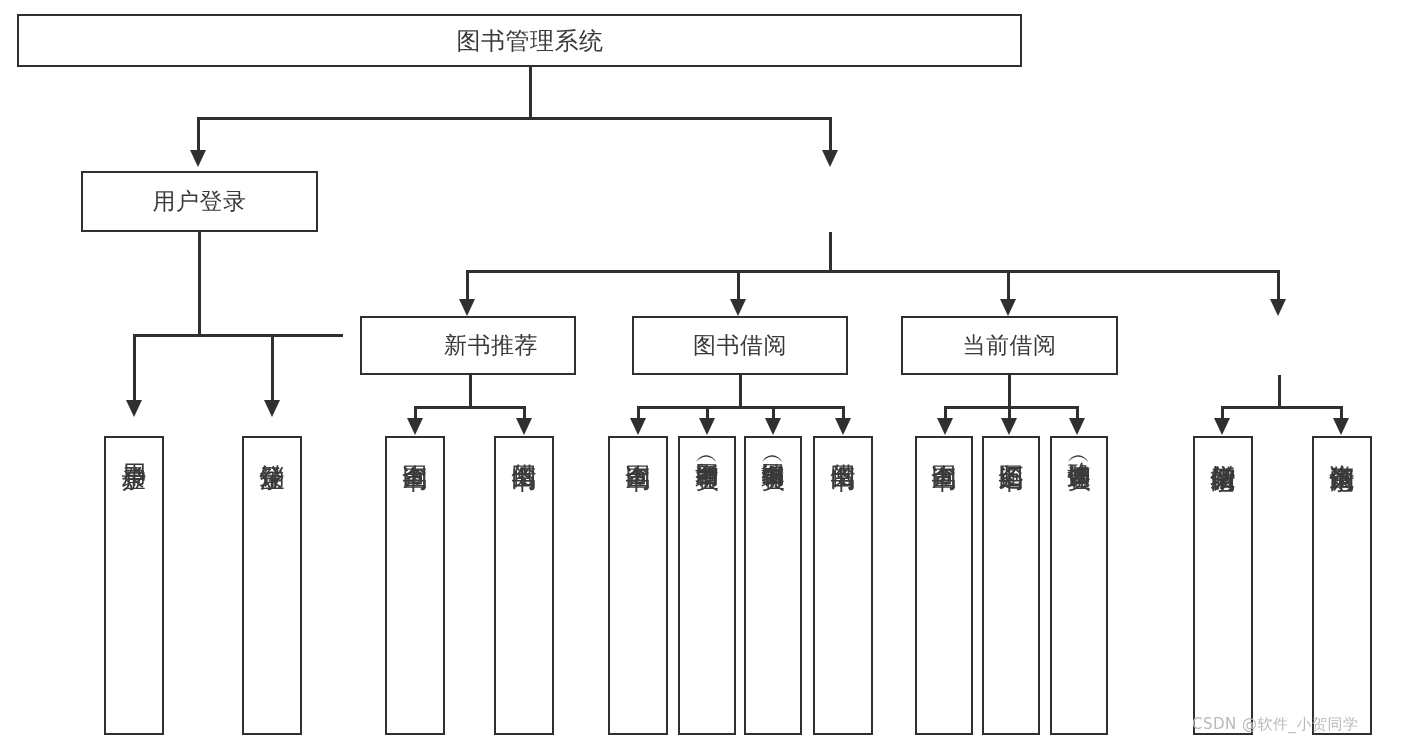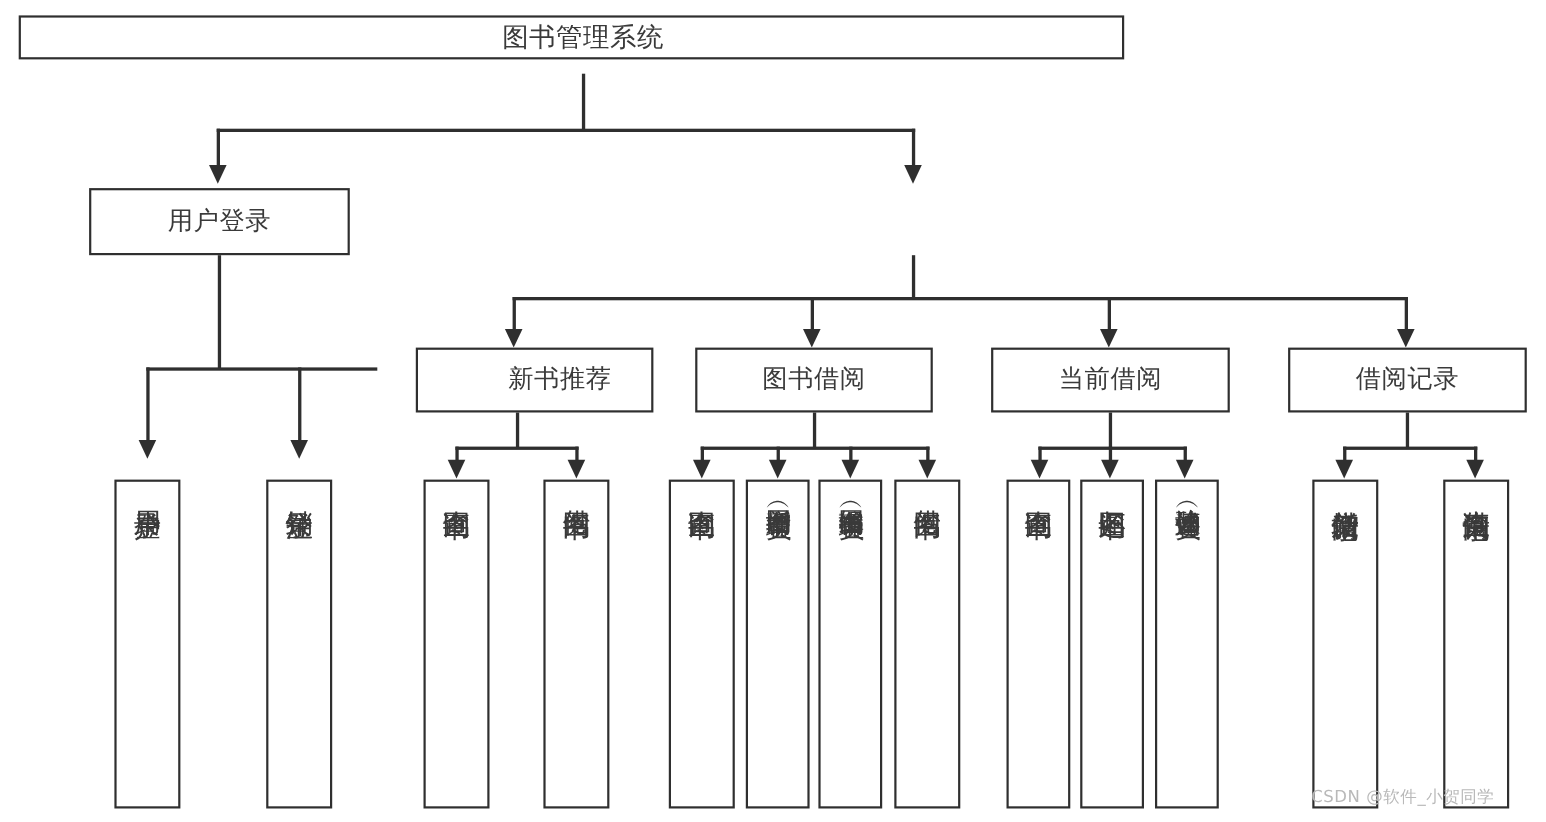--- a/index.html
+++ b/index.html
@@ -78,21 +78,21 @@
     font-size: 15px;
     white-space: nowrap;
     letter-spacing: 0.5px;
   }
 </style>
 </head>
 <body>
 
 <div id="canvas">
 
-  <div class="node h root" style="left:17px; top:14px; width:1005px; height:40px;padding-left:21px;">
+  <div class="node h root" style="left:17px; top:14px; width:1005px; height:53px;padding-left:21px;">
     <span class="lbl">图书管理系统</span>
   </div>
 
   <div class="ln vt" style="left:529px; top:67px; width:3px; height:52px;"></div>
 
   <div class="ln hz" style="left:197px; top:117px; width:635px; height:3px;"></div>
 
   <div class="ln vt" style="left:197px; top:117px; width:3px; height:35px;"></div>
   <div class="arrow" style="left:190px; top:150px;"></div>
   <div class="ln vt" style="left:829px; top:117px; width:3px; height:35px;"></div>
@@ -113,31 +113,28 @@
   <div class="ln hz" style="left:466px; top:270px; width:814px; height:3px;"></div>
   <div class="ln vt" style="left:466px; top:270px; width:3px; height:32px;"></div>
   <div class="arrow" style="left:459px; top:299px;"></div>
   <div class="ln vt" style="left:737px; top:270px; width:3px; height:32px;"></div>
   <div class="arrow" style="left:730px; top:299px;"></div>
   <div class="ln vt" style="left:1007px; top:270px; width:3px; height:32px;"></div>
   <div class="arrow" style="left:1000px; top:299px;"></div>
   <div class="ln vt" style="left:1277px; top:270px; width:3px; height:32px;"></div>
   <div class="arrow" style="left:1270px; top:299px;"></div>
 
-  <div class="node h" style="left:378px; top:316px; width:216px; height:59px;padding-left:46px;">
+  <div class="node h" style="left:360px; top:316px; width:216px; height:59px;padding-left:46px;">
     <span class="lbl">新书推荐</span>
   </div>
   <div class="node h" style="left:632px; top:316px; width:216px; height:59px;">
     <span class="lbl">图书借阅</span>
   </div>
   <div class="node h" style="left:901px; top:316px; width:217px; height:59px;">
     <span class="lbl">当前借阅</span>
-  </div>
-  <div class="node h" style="left:1171px; top:316px; width:217px; height:59px;">
-    <span class="lbl">借阅记录</span>
   </div>
 
   <div class="ln vt" style="left:469px; top:375px; width:3px; height:33px;"></div>
   <div class="ln hz" style="left:414px; top:406px; width:112px; height:3px;"></div>
   <div class="ln vt" style="left:414px; top:406px; width:3px; height:14px;"></div>
   <div class="arrow" style="left:407px; top:418px;"></div>
   <div class="ln vt" style="left:523px; top:406px; width:3px; height:14px;"></div>
   <div class="arrow" style="left:516px; top:418px;"></div>
 
   <div class="ln vt" style="left:739px; top:375px; width:3px; height:33px;"></div>

